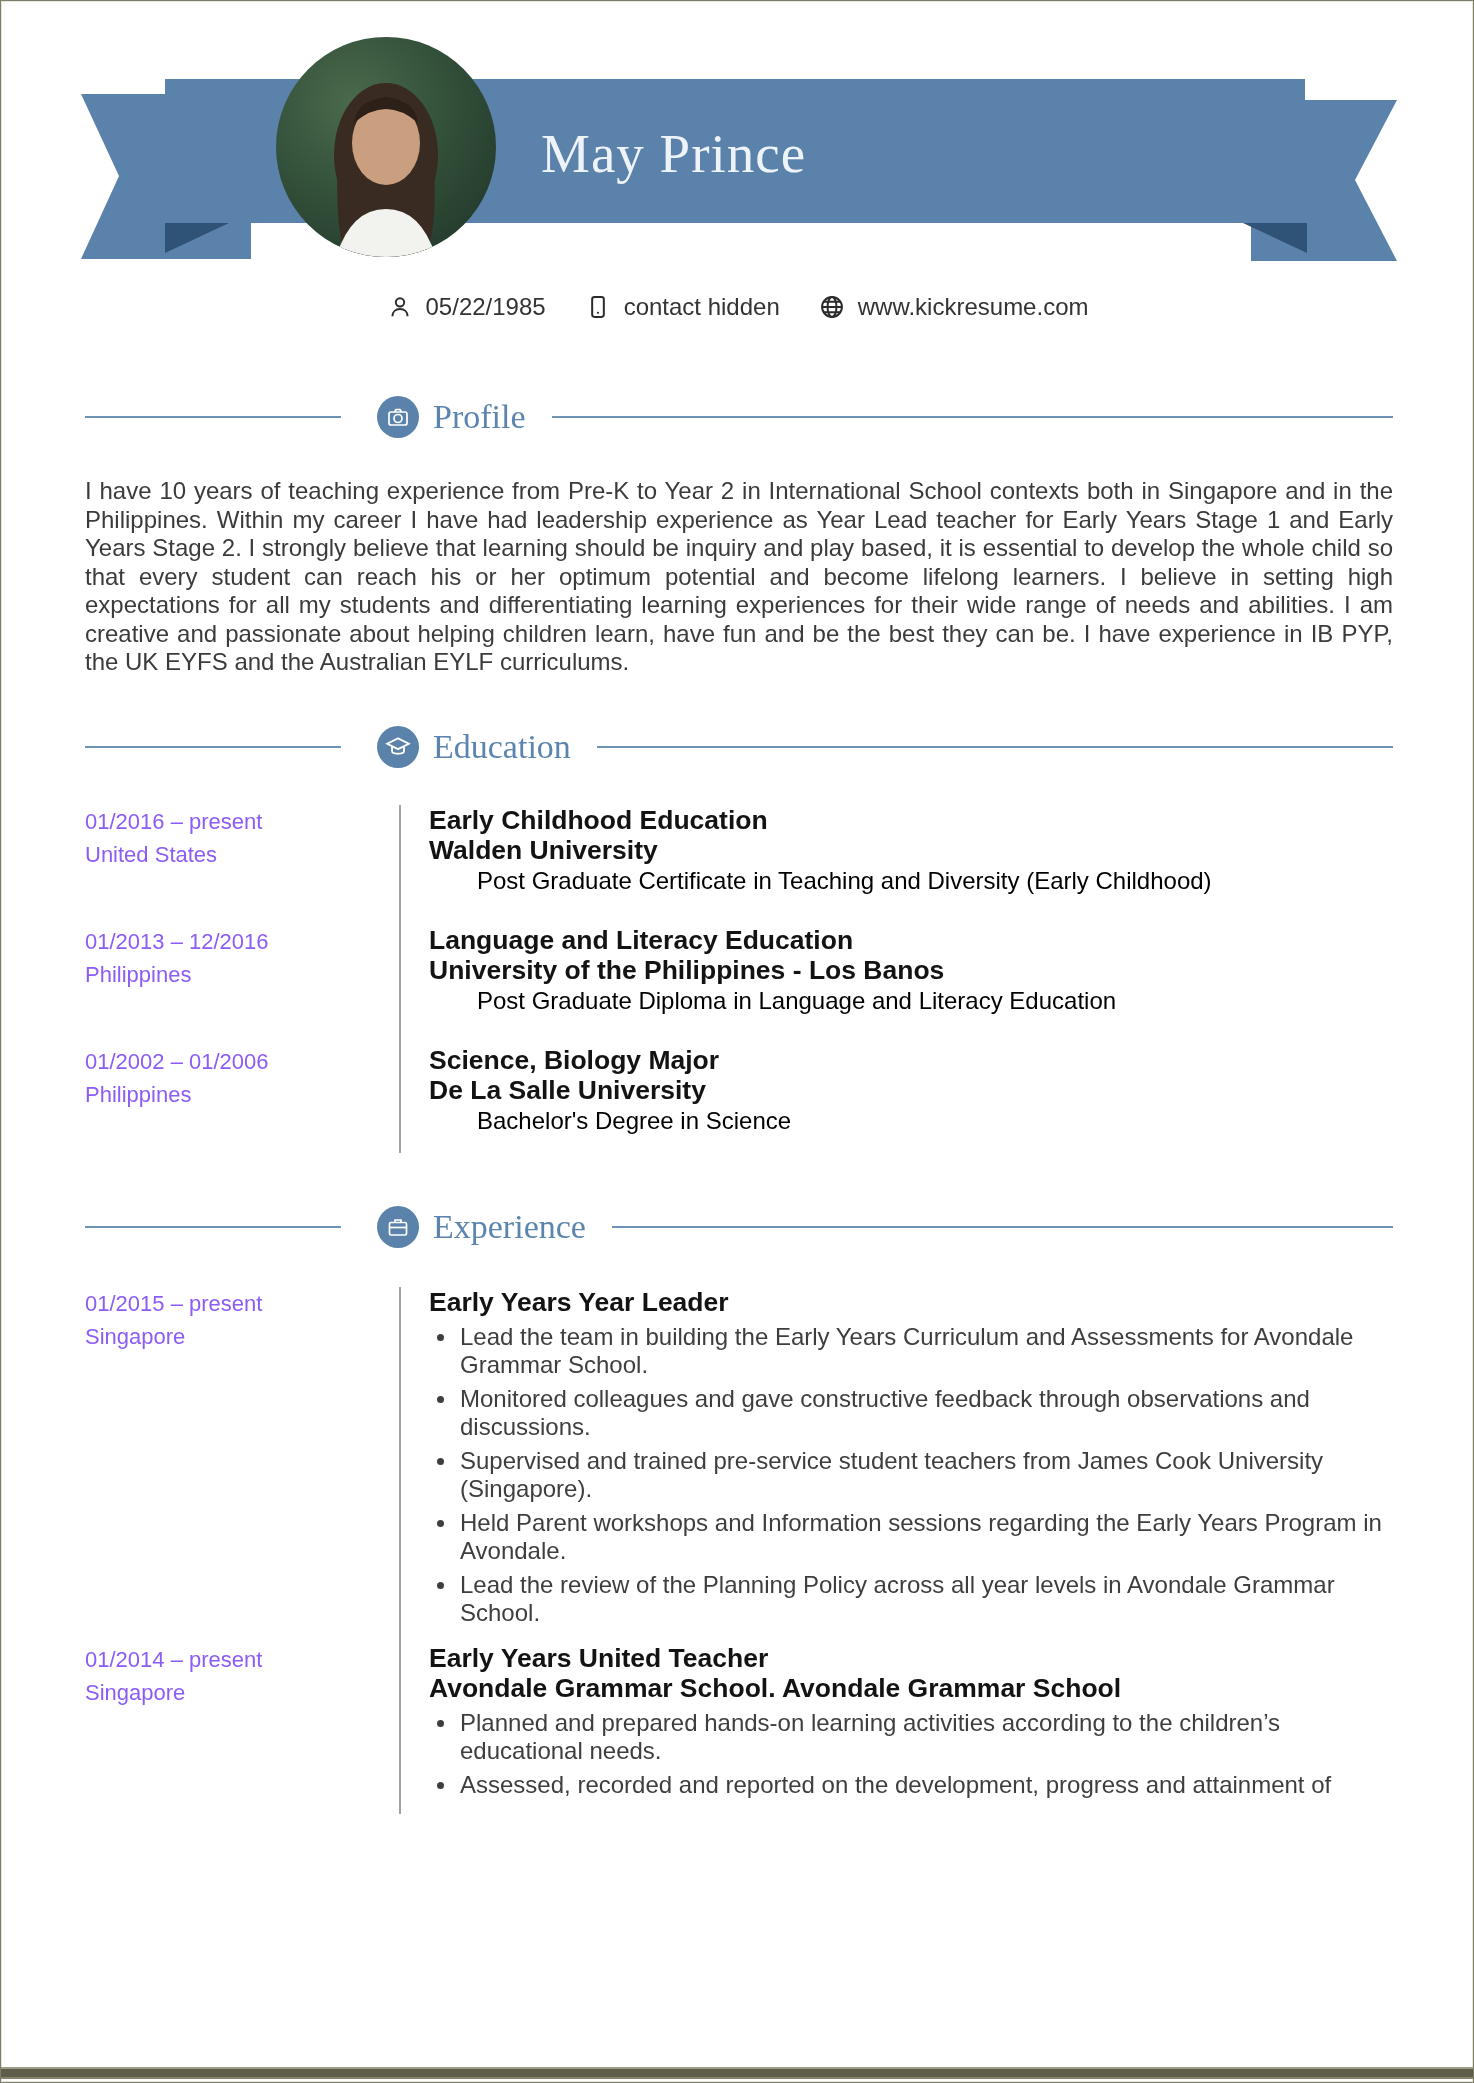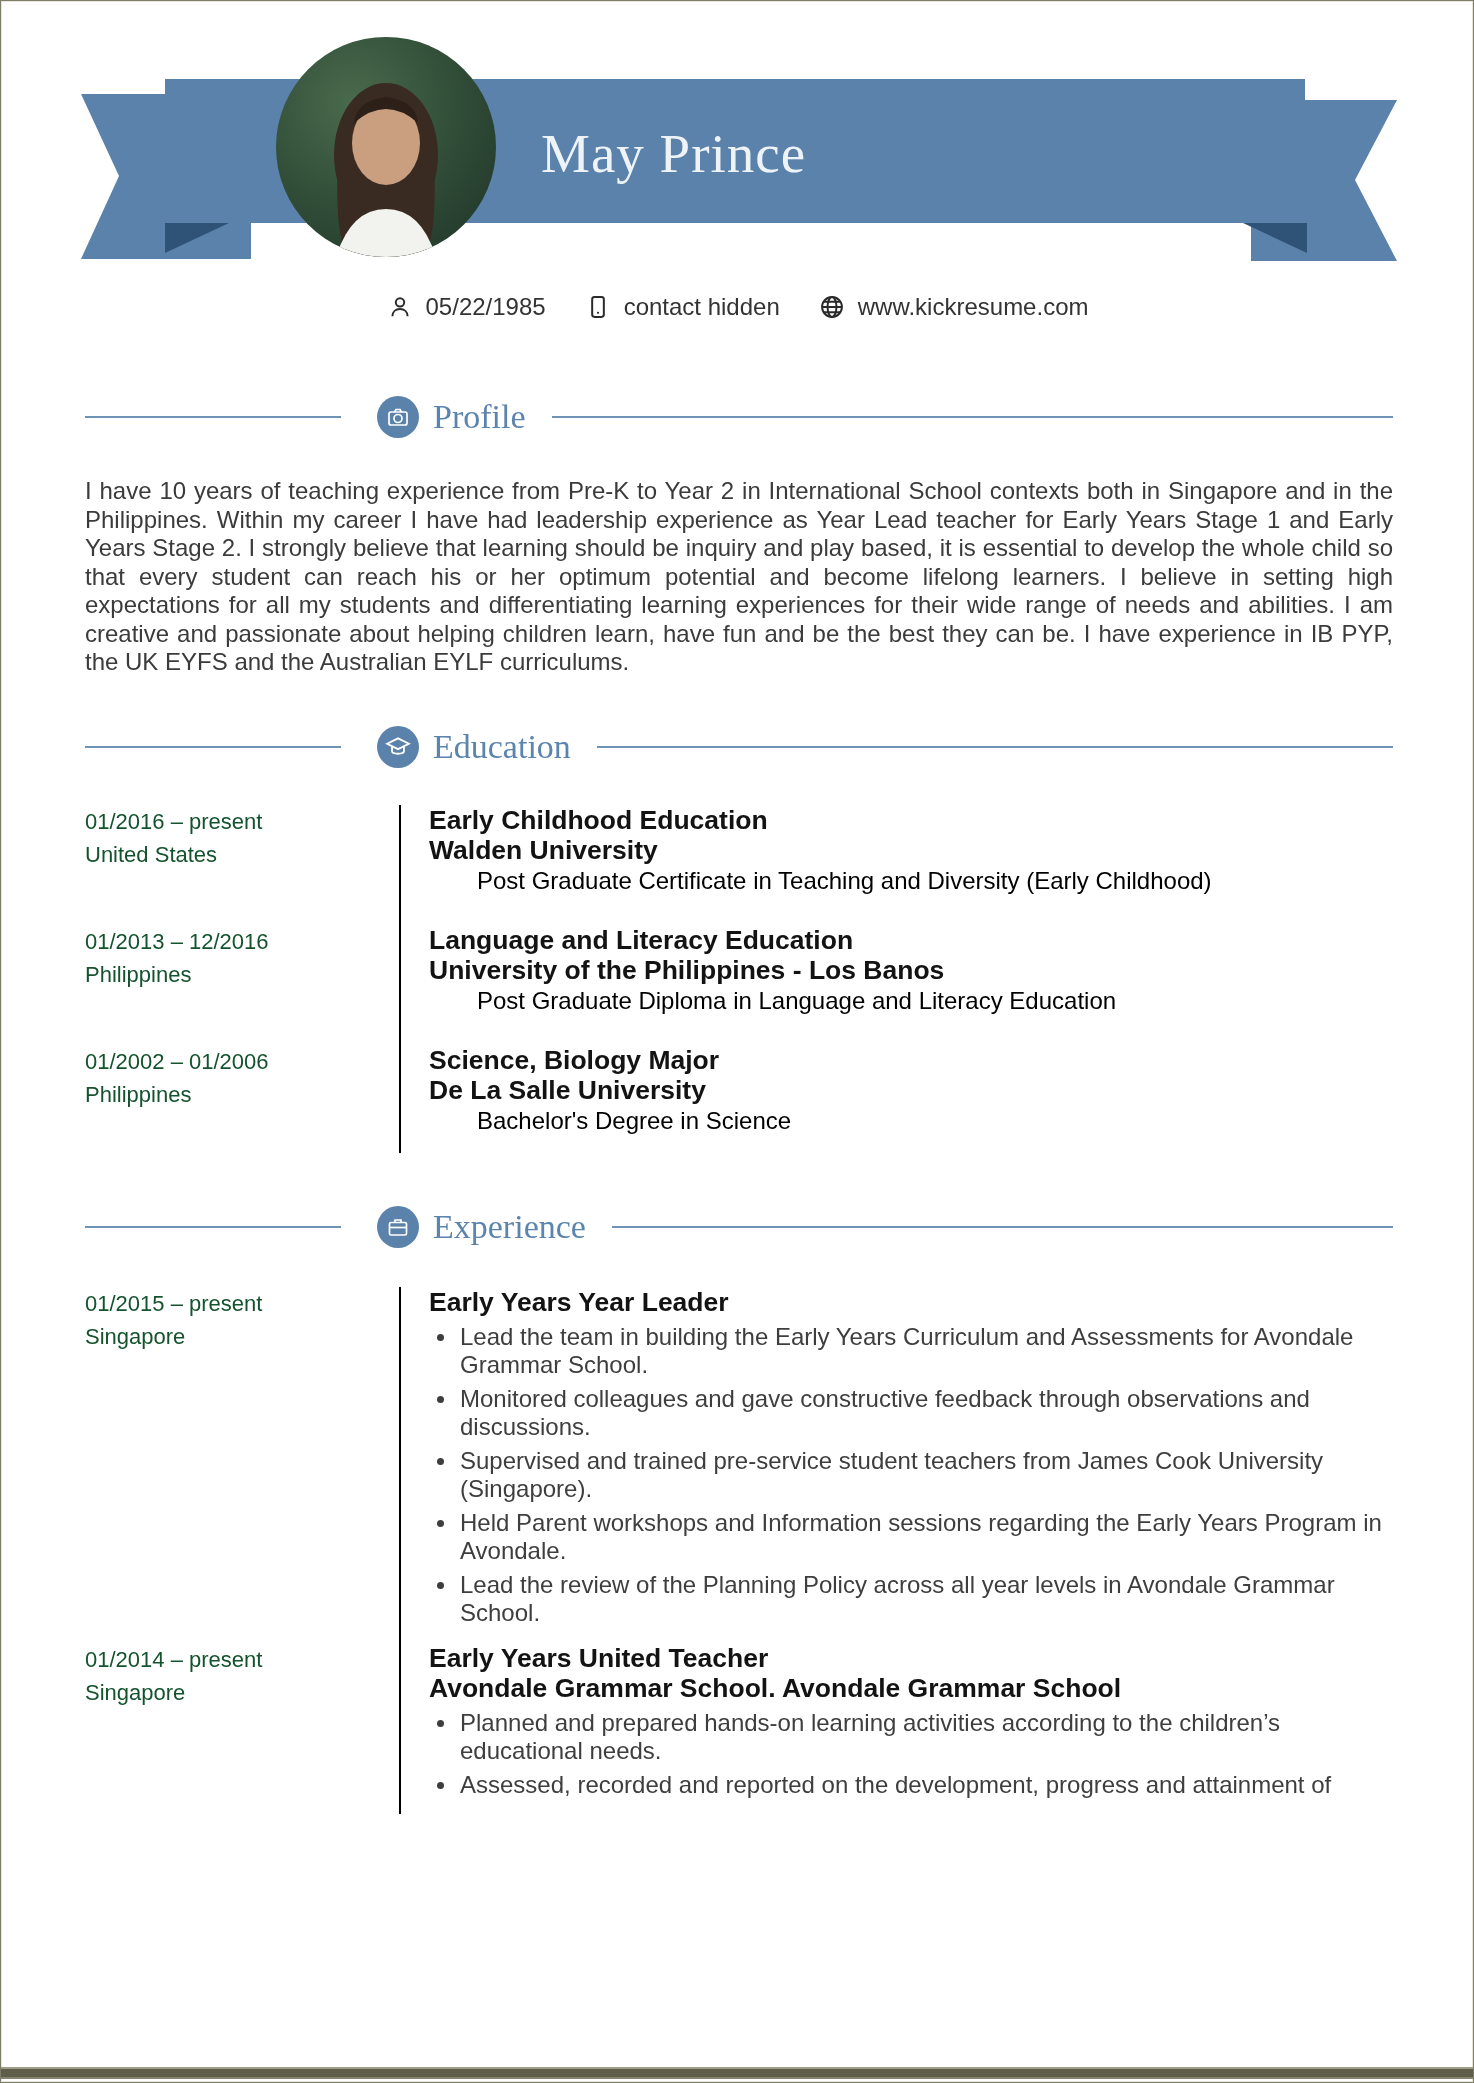--- a/index.html
+++ b/index.html
@@ -42,23 +42,23 @@
   }
   .sec-head.profile{margin-top:24px;}
   .sec-head.education{margin-top:46px;}
   .sec-head.experience{margin-top:50px;}
   .profile-text{
     margin-top:36px;font-size:24px;line-height:28.5px;text-align:justify;color:#3b3b3b;
   }
   .entries{margin-top:34px;}
   .entries.exp{margin-top:36px;}
   .entry{display:grid;grid-template-columns:314px 1fr;}
-  .e-left{padding-top:4px;font-size:22px;color:#14532d;}
+  .e-left{padding-top:4px;font-size:22px;color:#8b5cf6;}
   .e-loc{margin-top:7px;}
-  .e-right{border-left:2px solid #000000;padding-left:28px;}
+  .e-right{border-left:2px solid #a3a3a3;padding-left:28px;}
   .entry .e-right{padding-bottom:30px;}
   .entry.last .e-right{padding-bottom:18px;}
   .entry.tall .e-right{padding-bottom:10px;}
   .e-title{font-size:26.5px;font-weight:bold;color:#131313;line-height:30px;}
   .e-sub{font-size:26.5px;font-weight:bold;color:#131313;line-height:30px;}
   .e-desc{font-size:24px;color:#000000;line-height:28px;margin-top:2px;margin-left:48px;}
   ul.bullets{list-style:none;margin:6px 0 0 0;padding:0;}
   ul.bullets li{
     position:relative;padding-left:31px;font-size:24px;line-height:28.5px;color:#3e3e3e;
     margin-bottom:5px;

